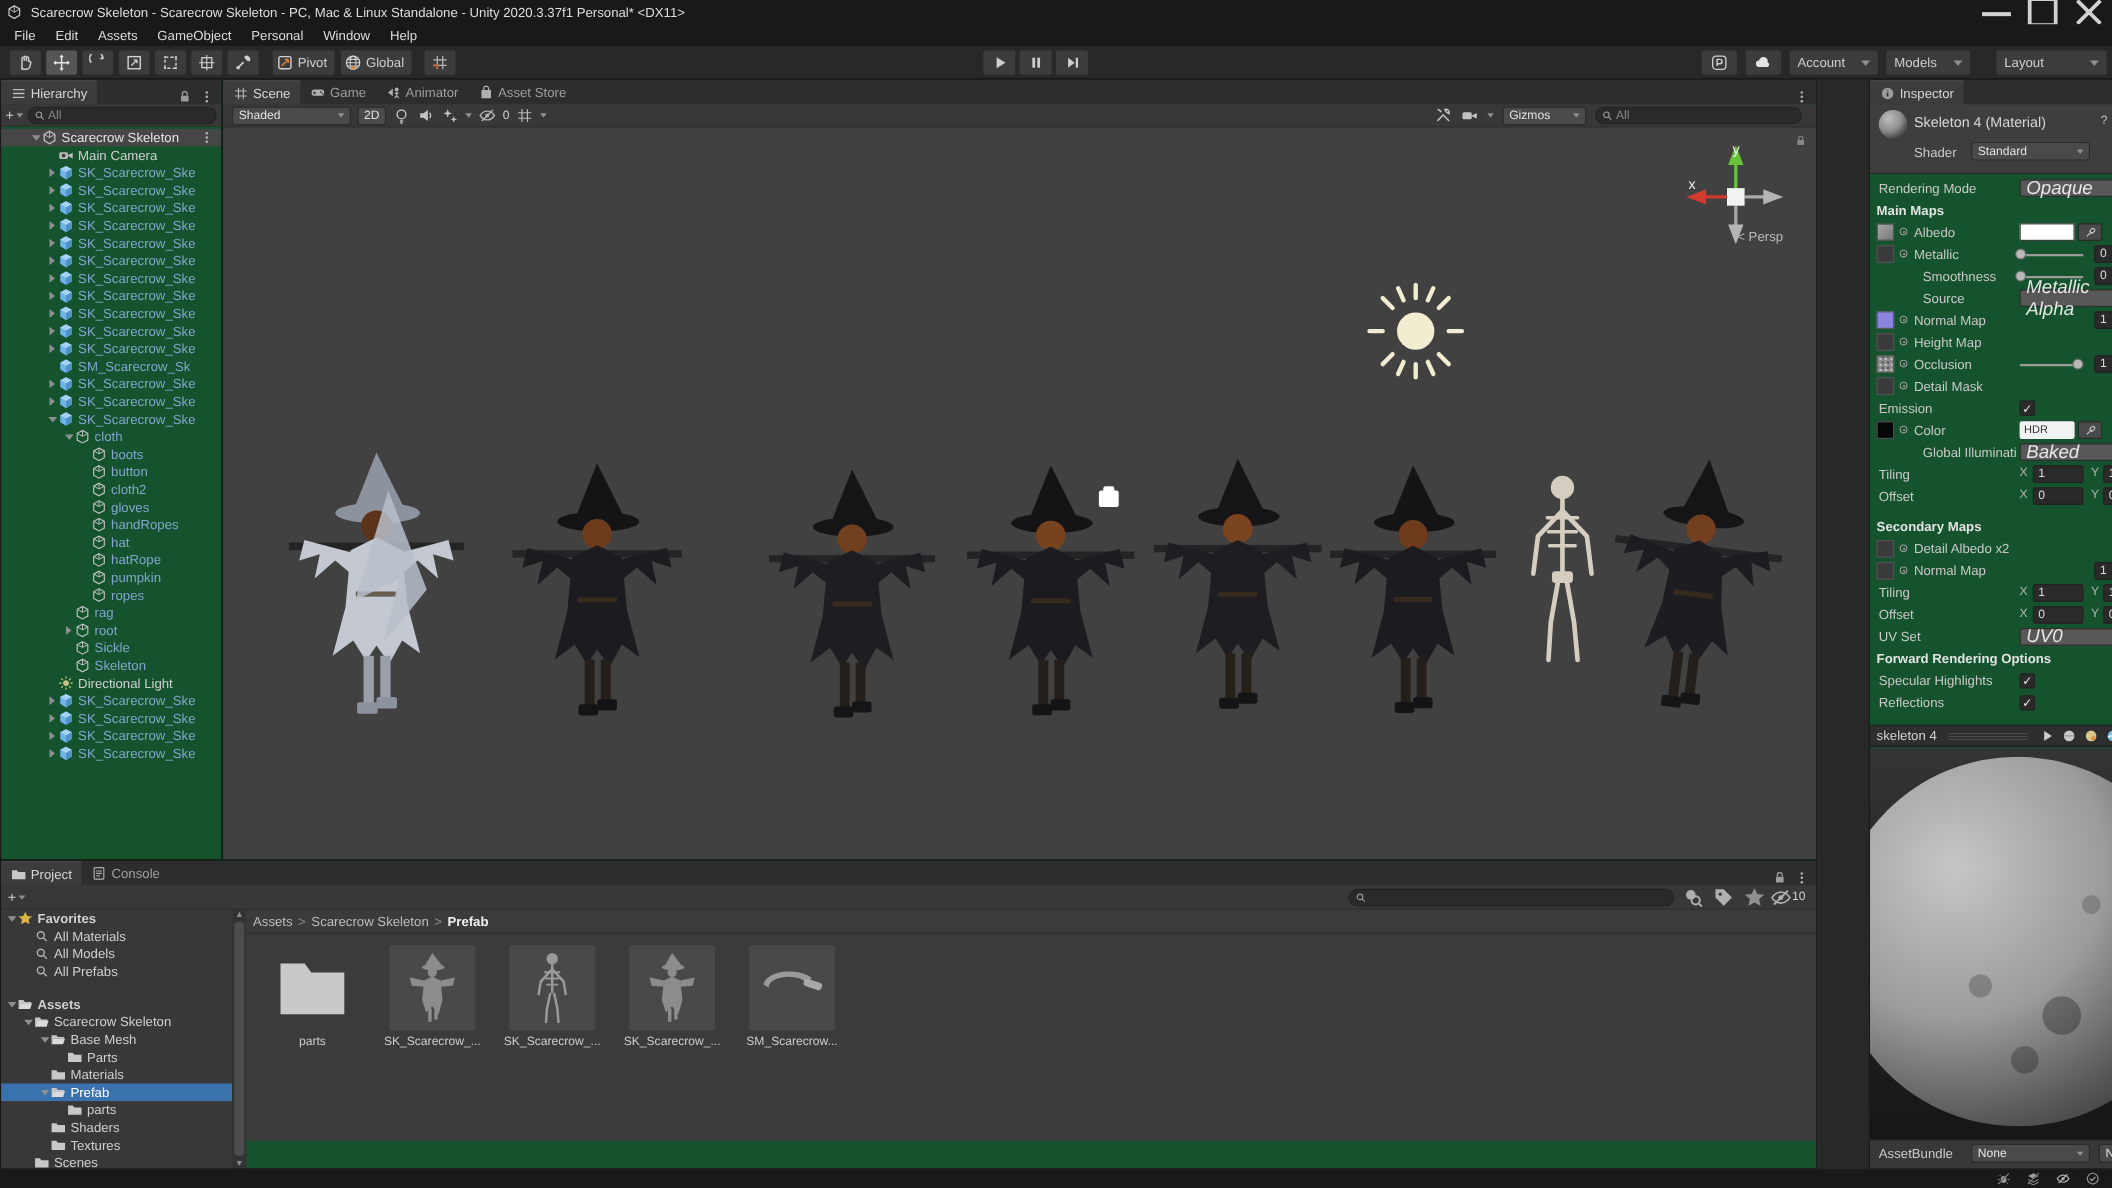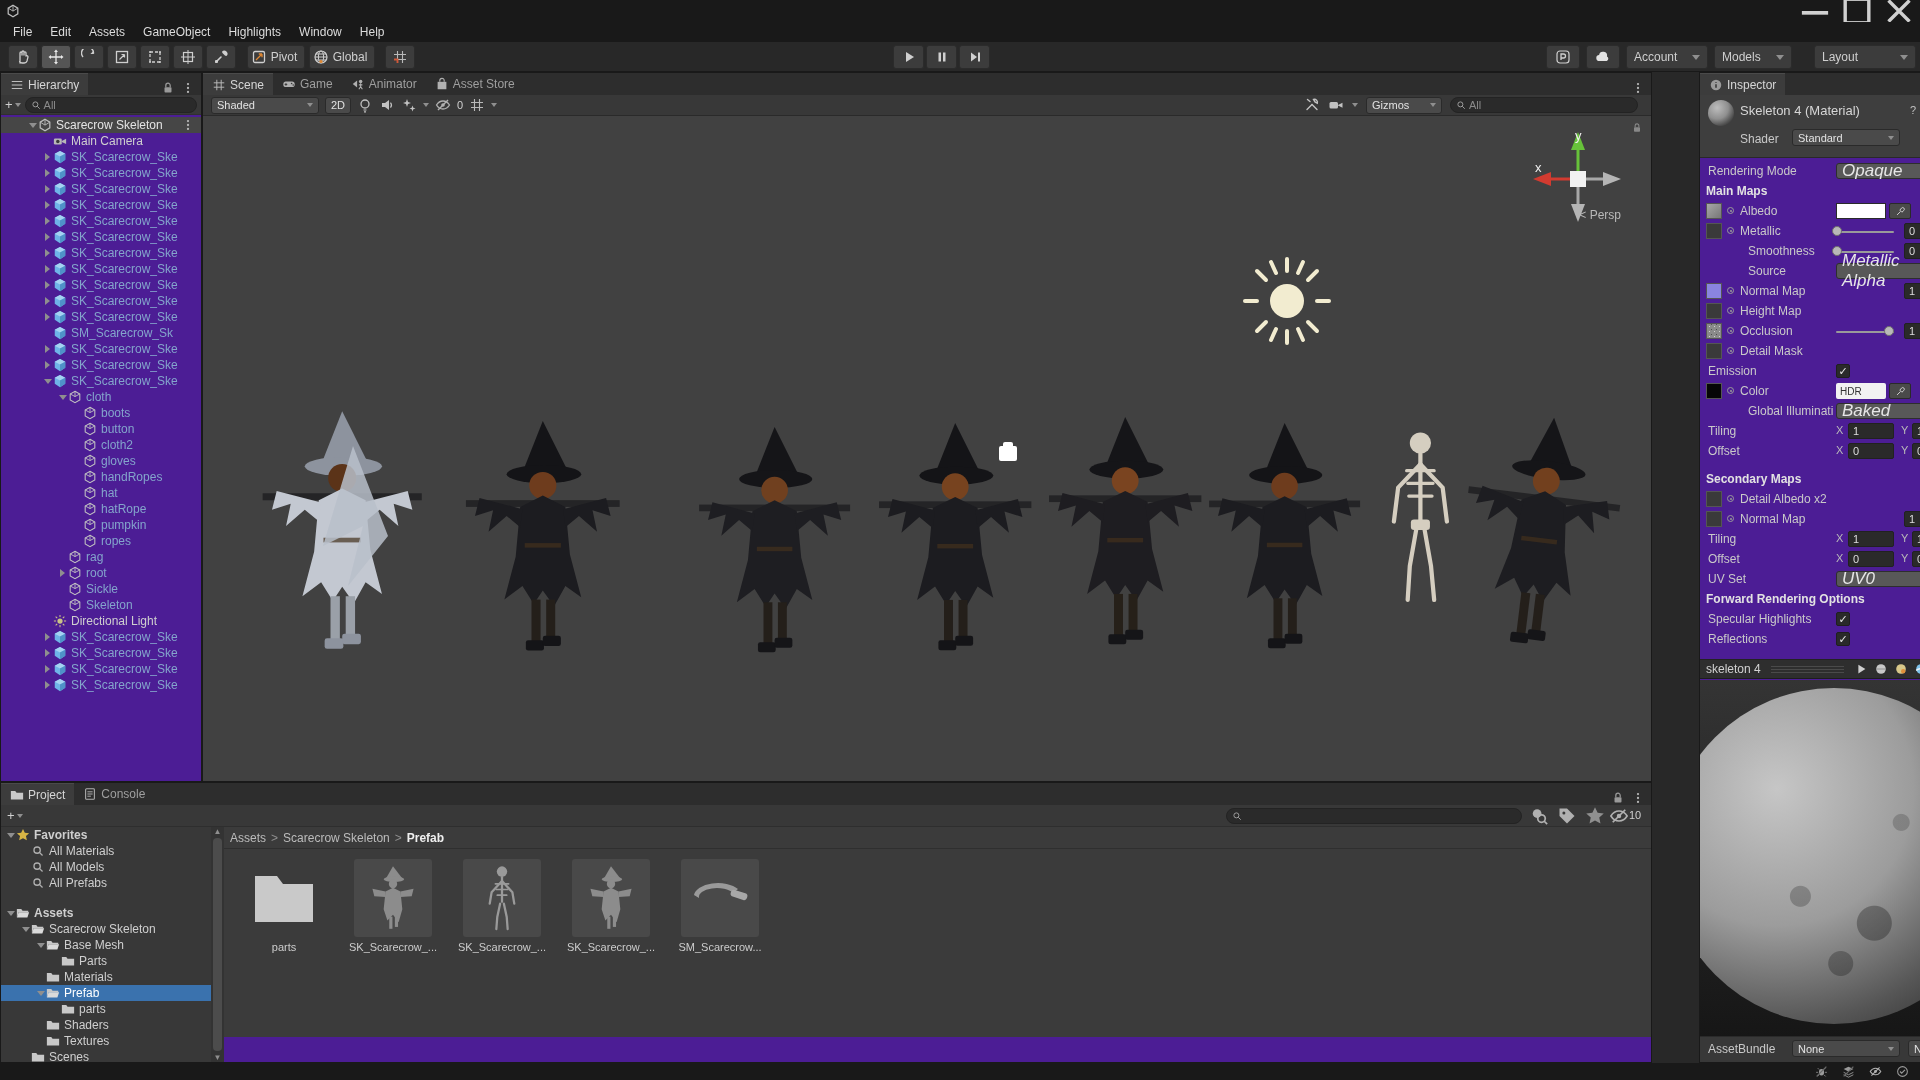--- a/index.html
+++ b/index.html
@@ -26,21 +26,21 @@
   
   .maintoolbar{position:absolute;left:0;top:42px;width:1920px;height:30px;background:#282828;border-bottom:1px solid #191919;box-sizing:border-box;}
   .tbtn{position:absolute;top:3px;height:24px;background:#3c3c3c;border:1px solid #2b2b2b;border-radius:3px;
         display:flex;align-items:center;justify-content:center;box-sizing:border-box;color:#cfcfcf;}
   .tbtn.sel{background:#555;}
   .tbtn .lbl{font-size:12px;margin:0 4px;}
   .toolic{width:16px;height:16px;}
   .toolic svg{width:16px;height:16px;}
 
   
-  .panel{position:absolute;background:#4c1d95;border:1px solid #191919;box-sizing:border-box;}
+  .panel{position:absolute;background:#14532d;border:1px solid #191919;box-sizing:border-box;}
   .tabbar{position:absolute;left:0;top:0;right:0;height:22px;background:#2d2d2d;display:flex;align-items:flex-end;}
   .tab{height:22px;display:flex;align-items:center;gap:4px;padding:0 9px;color:#9f9f9f;font-size:12px;}
   .tab.active{background:#3c3c3c;color:#d6d6d6;border-top:1px solid #4a4a4a;box-sizing:border-box;}
   .tabbar .spacer{flex:1;}
   .tabbar .endic{display:flex;align-items:center;gap:6px;padding-right:6px;}
   .searchbox{background:#2a2a2a;border:1px solid #232323;border-radius:8px;height:16px;display:flex;align-items:center;padding:0 5px;gap:3px;box-sizing:border-box;}
   .searchbox .ph{color:#8a8a8a;font-size:11px;}
   .ddbtn{background:#4a4a4a;border:1px solid #2a2a2a;border-radius:3px;height:17px;display:flex;align-items:center;padding:0 5px;gap:5px;font-size:11px;color:#e2e2e2;box-sizing:border-box;}
 
   
@@ -153,20 +153,21 @@
 
 <div id="app">
 
   <div class="titlebar">
     <span class="appic ic">
         <svg viewBox="0 0 16 16" xmlns="http://www.w3.org/2000/svg">
           <path d="M8 1.5l5.5 3.2v6.6L8 14.5l-5.5-3.2V4.7z" fill="none" stroke="#bdbdbd" stroke-width="1.4"></path>
           <path d="M8 1.5v6.6M8 8.1L2.5 4.7M8 8.1l5.5-3.4" stroke="#bdbdbd" stroke-width="1"></path>
         </svg>
       </span>
+    <span class="ttl">Scarecrow Skeleton - Scarecrow Skeleton - PC, Mac &amp; Linux Standalone - Unity 2020.3.37f1 Personal* &lt;DX11&gt;</span>
     <div class="winbtns">
       <div class="winbtn">
           <svg viewBox="0 0 16 16" xmlns="http://www.w3.org/2000/svg">
             <rect x="3" y="8" width="10" height="1.4" fill="#d0d0d0"></rect>
           </svg>
         </div>
       <div class="winbtn">
           <svg viewBox="0 0 16 16" xmlns="http://www.w3.org/2000/svg">
             <rect x="3.5" y="3.5" width="9" height="9" fill="none" stroke="#d0d0d0" stroke-width="1.3"></rect>
           </svg>
@@ -177,21 +178,21 @@
           </svg>
         </div>
     </div>
   </div>
 
   <div class="menubar" id="menubar">
       <div class="menuitem">File</div>
       <div class="menuitem">Edit</div>
       <div class="menuitem">Assets</div>
       <div class="menuitem">GameObject</div>
-      <div class="menuitem">Highlights</div>
+      <div class="menuitem">Personal</div>
       <div class="menuitem">Window</div>
       <div class="menuitem">Help</div>
     </div>
 
   <div class="maintoolbar">
     <div id="toolgroup">
         <div class="tbtn" style="left: 8px; width: 30px;">
           <span class="toolic">
             <svg viewBox="0 0 16 16" xmlns="http://www.w3.org/2000/svg">
               <path d="M5 14V6.5M5 6.5V4a1 1 0 012 0v2M7 6V3a1 1 0 012 0v3M9 6V3.8a1 1 0 012 0V7M11 7a1.2 1.2 0 012 1l-1 4a3 3 0 01-3 2H7a3 3 0 01-2.4-1.4" fill="none" stroke="#cfcfcf" stroke-width="1.3" stroke-linecap="round"></path>

